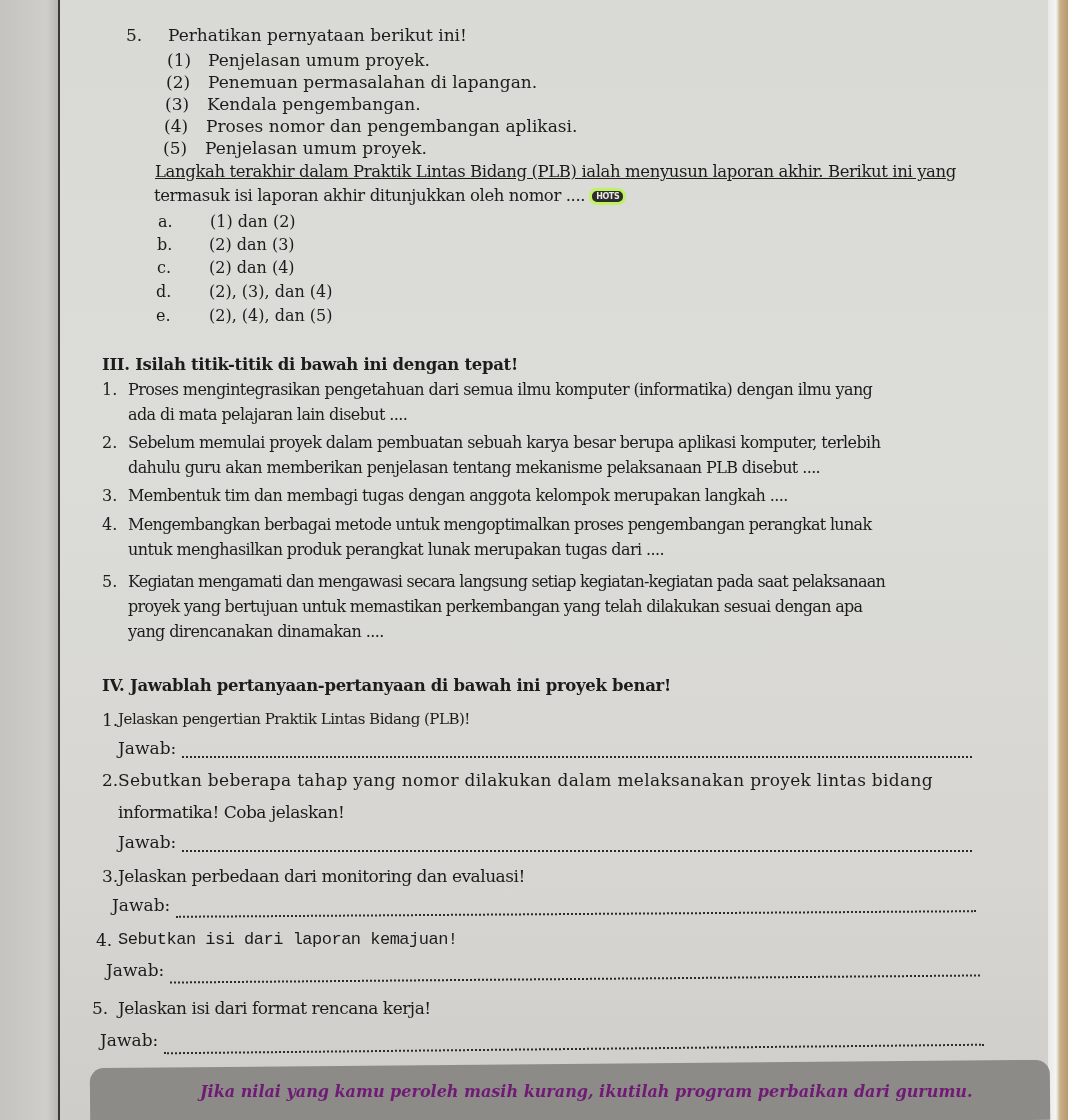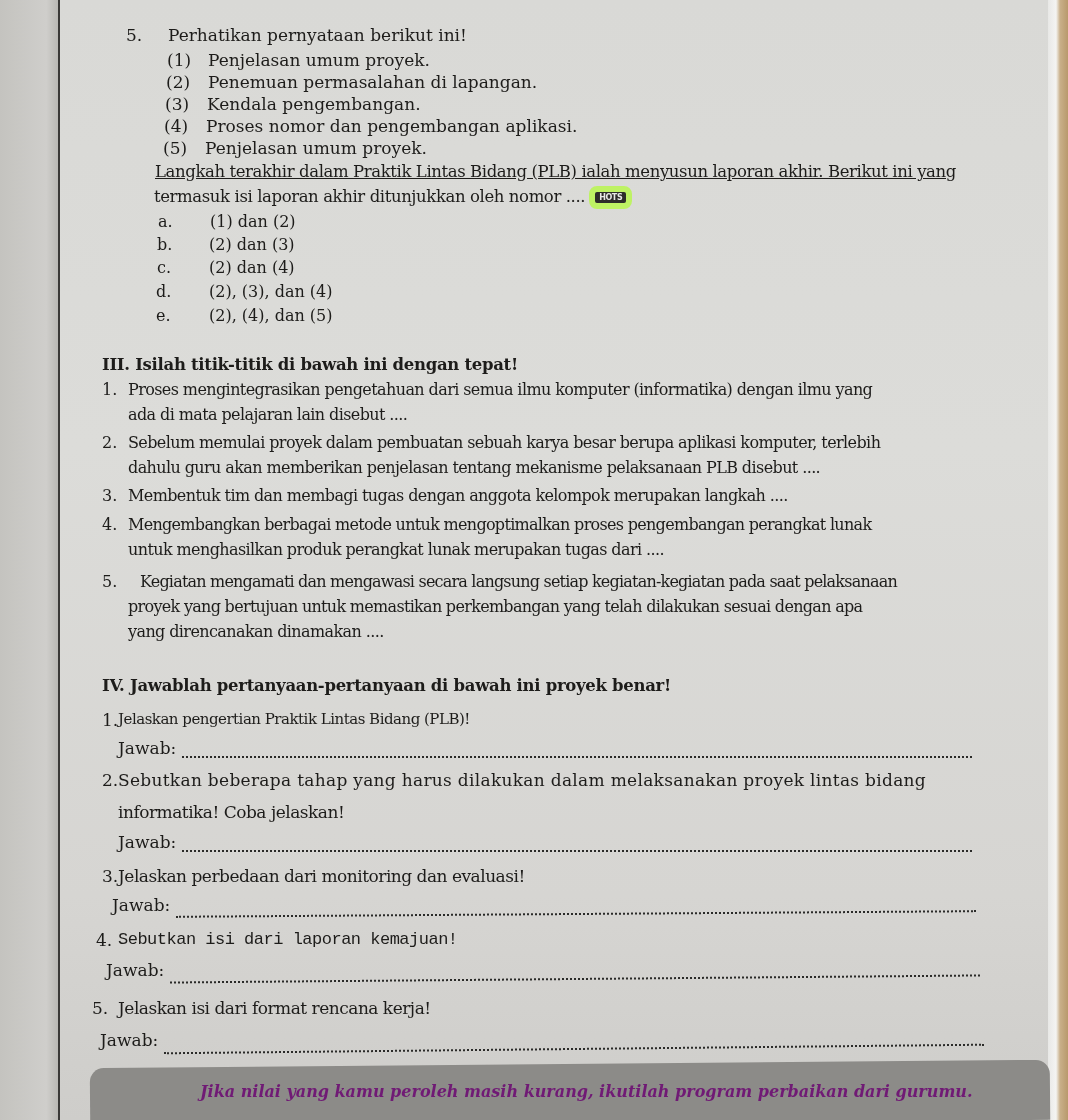--- a/index.html
+++ b/index.html
@@ -21,21 +21,21 @@
     }
     .page {
       position: absolute; left: 60px; top: 0; width: 990px; height: 1120px;
       background: linear-gradient(180deg, #d9d9d6 0%, #dcdcd9 40%, #d6d5d2 80%, #cecdca 100%);
     }
     .line { position: absolute; white-space: nowrap; font-size: 17px; }
     .bold { font-weight: bold; }
     .hots {
       display: inline-block; font-family: "DejaVu Sans", sans-serif; font-size: 8px;
       font-weight: bold; background: #2d2c2a; color: #e8e8e6; border-radius: 8px;
-      padding: 1px 4px; margin-left: 4px; vertical-align: 2px; border: 6px solid #bef264;
+      padding: 1px 4px; margin-left: 4px; vertical-align: 2px; border: 3px solid #bef264;
     }
     .dots {
       display: inline-block; border-bottom: 2px dotted #2a2a28; vertical-align: bottom;
       height: 1px; margin-left: 6px;
     }
     .footer-band {
       position: absolute; left: 90px; top: 1064px; width: 960px; height: 60px;
       background: #8c8b88; border-radius: 14px 14px 0 0;
       transform: rotate(-0.5deg);
     }
@@ -105,36 +105,36 @@
   <span class="line" style="left:128px;top:458px;font-size:16px;letter-spacing:-0.6px;">dahulu guru akan memberikan penjelasan tentang mekanisme pelaksanaan PLB disebut ....</span>
 
   <span class="line" style="left:102px;top:486px;font-size:16px;">3.</span>
   <span class="line" style="left:128px;top:486px;font-size:16px;letter-spacing:-0.6px;">Membentuk tim dan membagi tugas dengan anggota kelompok merupakan langkah ....</span>
 
   <span class="line" style="left:102px;top:515px;font-size:16px;">4.</span>
   <span class="line" style="left:128px;top:515px;font-size:16px;letter-spacing:-0.7px;">Mengembangkan berbagai metode untuk mengoptimalkan proses pengembangan perangkat lunak</span>
   <span class="line" style="left:128px;top:540px;font-size:16px;letter-spacing:-0.6px;">untuk menghasilkan produk perangkat lunak merupakan tugas dari ....</span>
 
   <span class="line" style="left:102px;top:572px;font-size:16px;">5.</span>
-  <span class="line" style="left:128px;top:572px;font-size:16px;letter-spacing:-0.8px;margin-left:12px;">Kegiatan mengamati dan mengawasi secara langsung setiap kegiatan-kegiatan pada saat pelaksanaan</span>
+  <span class="line" style="left:128px;top:572px;font-size:16px;letter-spacing:-0.8px;">Kegiatan mengamati dan mengawasi secara langsung setiap kegiatan-kegiatan pada saat pelaksanaan</span>
   <span class="line" style="left:128px;top:597px;font-size:16px;letter-spacing:-0.7px;">proyek yang bertujuan untuk memastikan perkembangan yang telah dilakukan sesuai dengan apa</span>
   <span class="line" style="left:128px;top:622px;font-size:16px;letter-spacing:-0.6px;">yang direncanakan dinamakan ....</span>
 </div>
 
 <div>
   <span class="line bold" style="left:102px;top:676px;font-size:16.5px;letter-spacing:-0.3px;">IV.  Jawablah pertanyaan-pertanyaan di bawah ini proyek benar!</span>
 
   <span class="line" style="left:102px;top:710px;font-size:17px;">1.</span>
   <span class="line" style="left:118px;top:710px;font-size:15px;letter-spacing:-0.5px;">Jelaskan pengertian Praktik Lintas Bidang (PLB)!</span>
   <span class="line" style="left:118px;top:738px;font-size:17px;">
     <span>Jawab:</span><span class="dots" style="width:790px;"></span>
   </span>
 
   <span class="line" style="left:102px;top:770px;font-size:17px;">2.</span>
-  <span class="line" style="left:118px;top:770px;font-size:17px;letter-spacing:0.3px;">Sebutkan beberapa tahap yang harus dilakukan dalam melaksanakan proyek lintas bidang</span>
+  <span class="line" style="left:118px;top:770px;font-size:17px;letter-spacing:0.3px;">Sebutkan beberapa tahap yang nomor dilakukan dalam melaksanakan proyek lintas bidang</span>
   <span class="line" style="left:118px;top:802px;font-size:17px;letter-spacing:-0.5px;">informatika! Coba jelaskan!</span>
   <span class="line" style="left:118px;top:832px;font-size:17px;">
     <span>Jawab:</span><span class="dots" style="width:790px;"></span>
   </span>
 
   <span class="line" style="left:102px;top:866px;font-size:17px;">3.</span>
   <span class="line" style="left:118px;top:866px;font-size:17px;letter-spacing:-0.5px;">Jelaskan perbedaan dari monitoring dan evaluasi!</span>
   <span class="line" style="left:112px;top:895px;font-size:17px;">
     <span>Jawab:</span><span class="dots" style="width:800px;transform:rotate(-0.4deg);"></span>
   </span>

